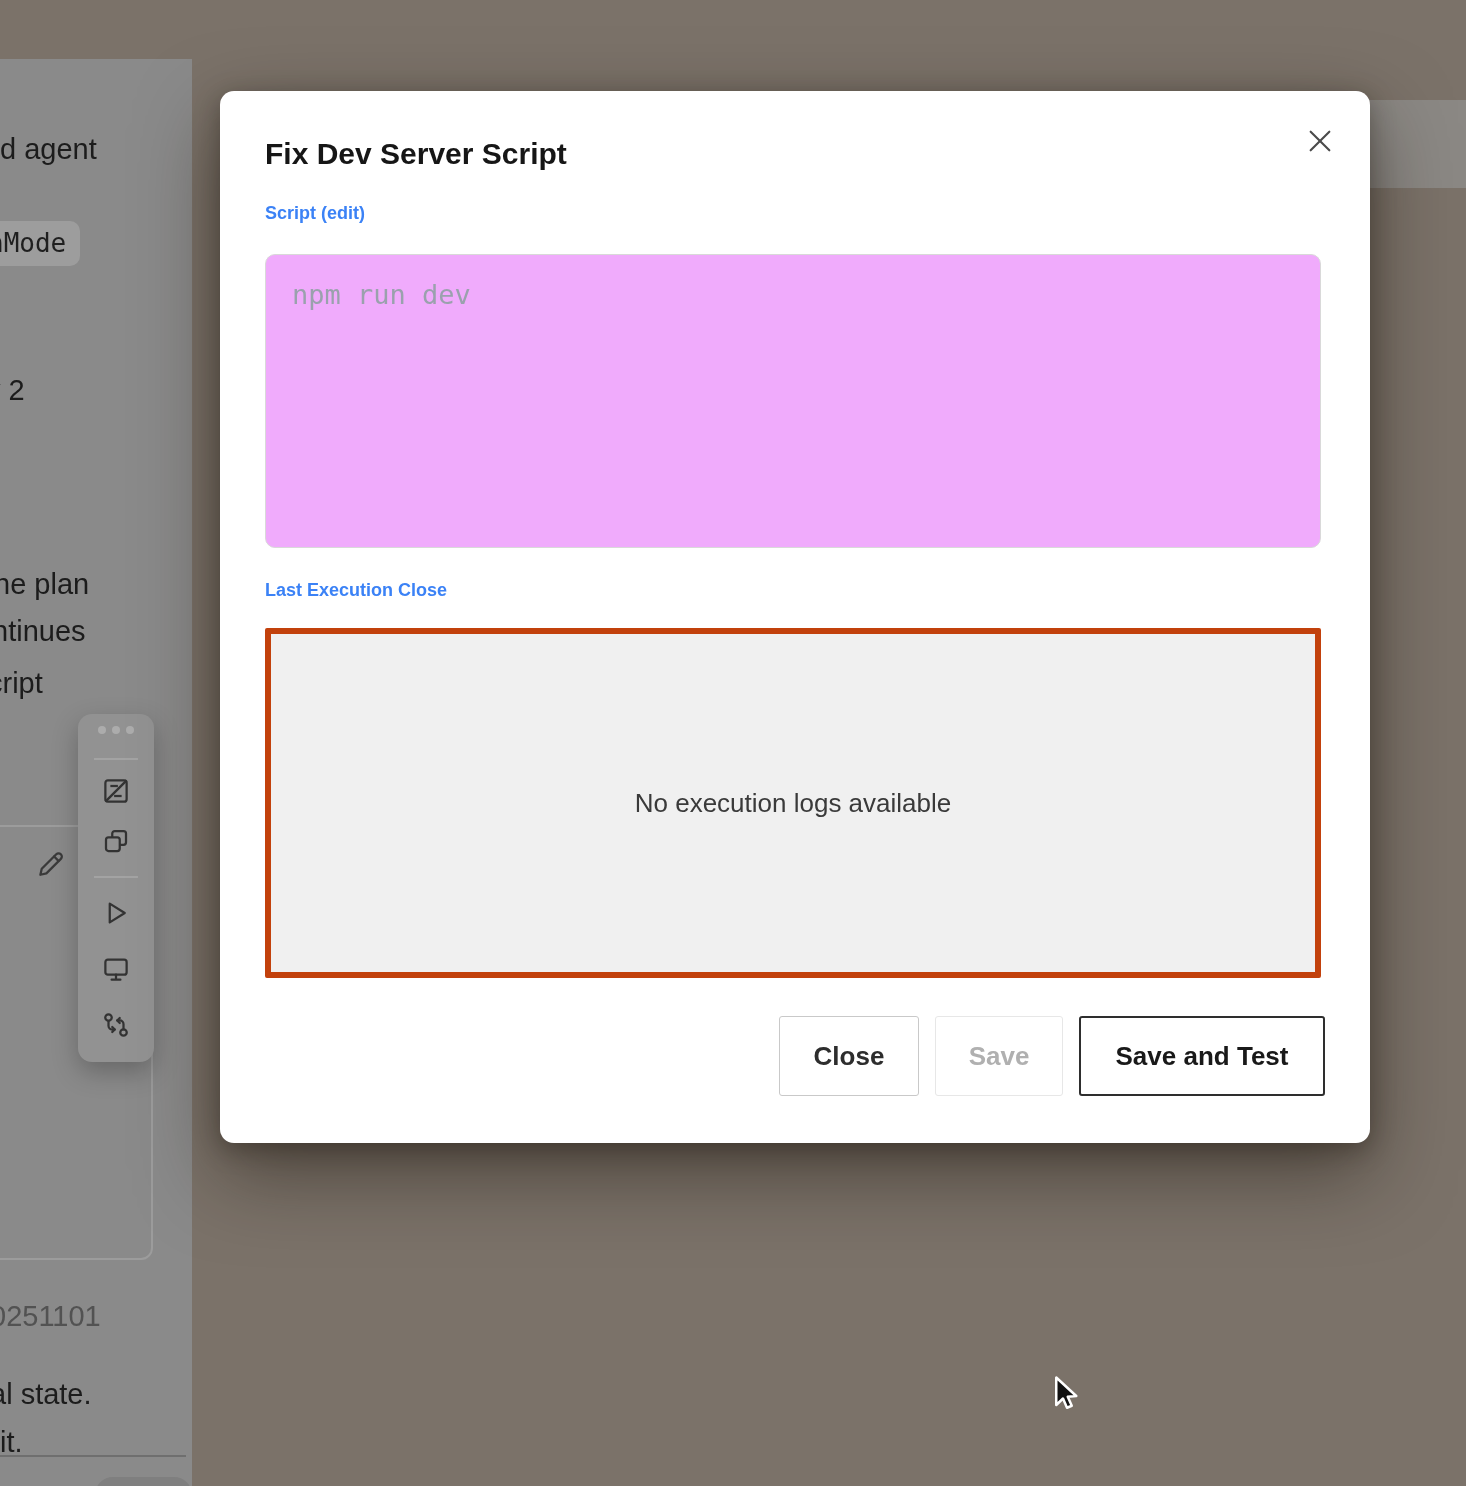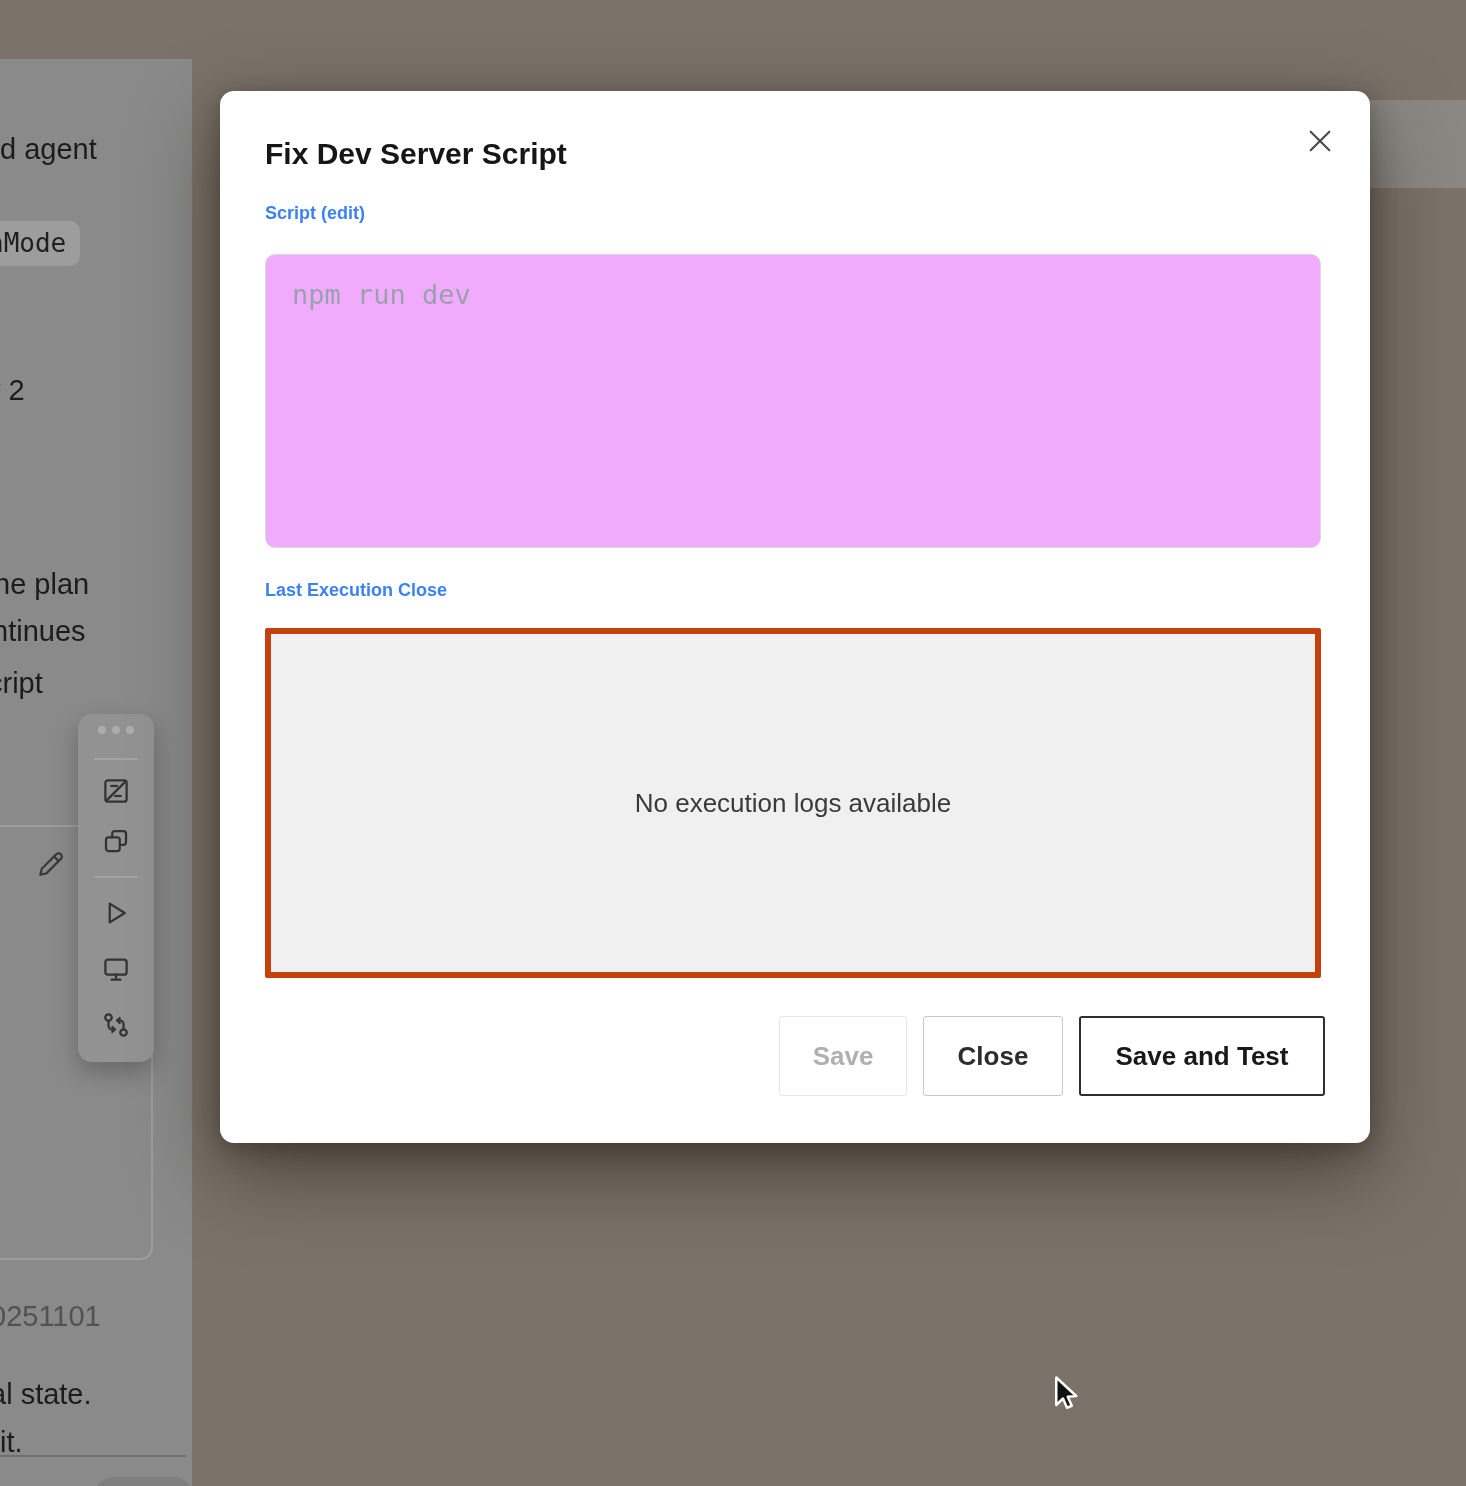--- a/index.html
+++ b/index.html
@@ -170,19 +170,19 @@
 
     <div class="lbl lbl-script">Script (edit)</div>
     <textarea class="script-input" spellcheck="false" placeholder="npm run dev" style=""></textarea>
 
     <div class="lbl lbl-logs">Last Execution Close</div>
     <div class="logs-box">
       <span>No execution logs available</span>
     </div>
 
     <div class="btnrow">
+      <button class="btn btn-close">Close</button>
       <button class="btn btn-save" disabled="">Save</button>
-      <button class="btn btn-close">Close</button>
       <button class="btn btn-savetest">Save and Test</button>
     </div>
   </div>
 
 </div>
 
 </body></html>

